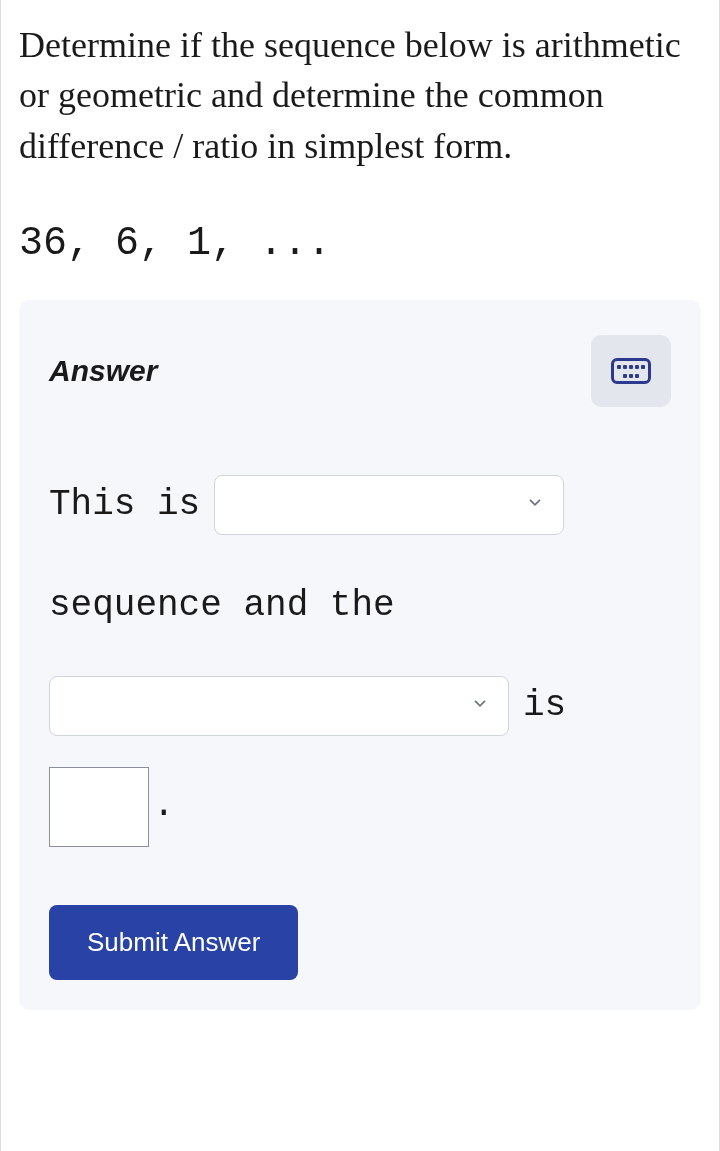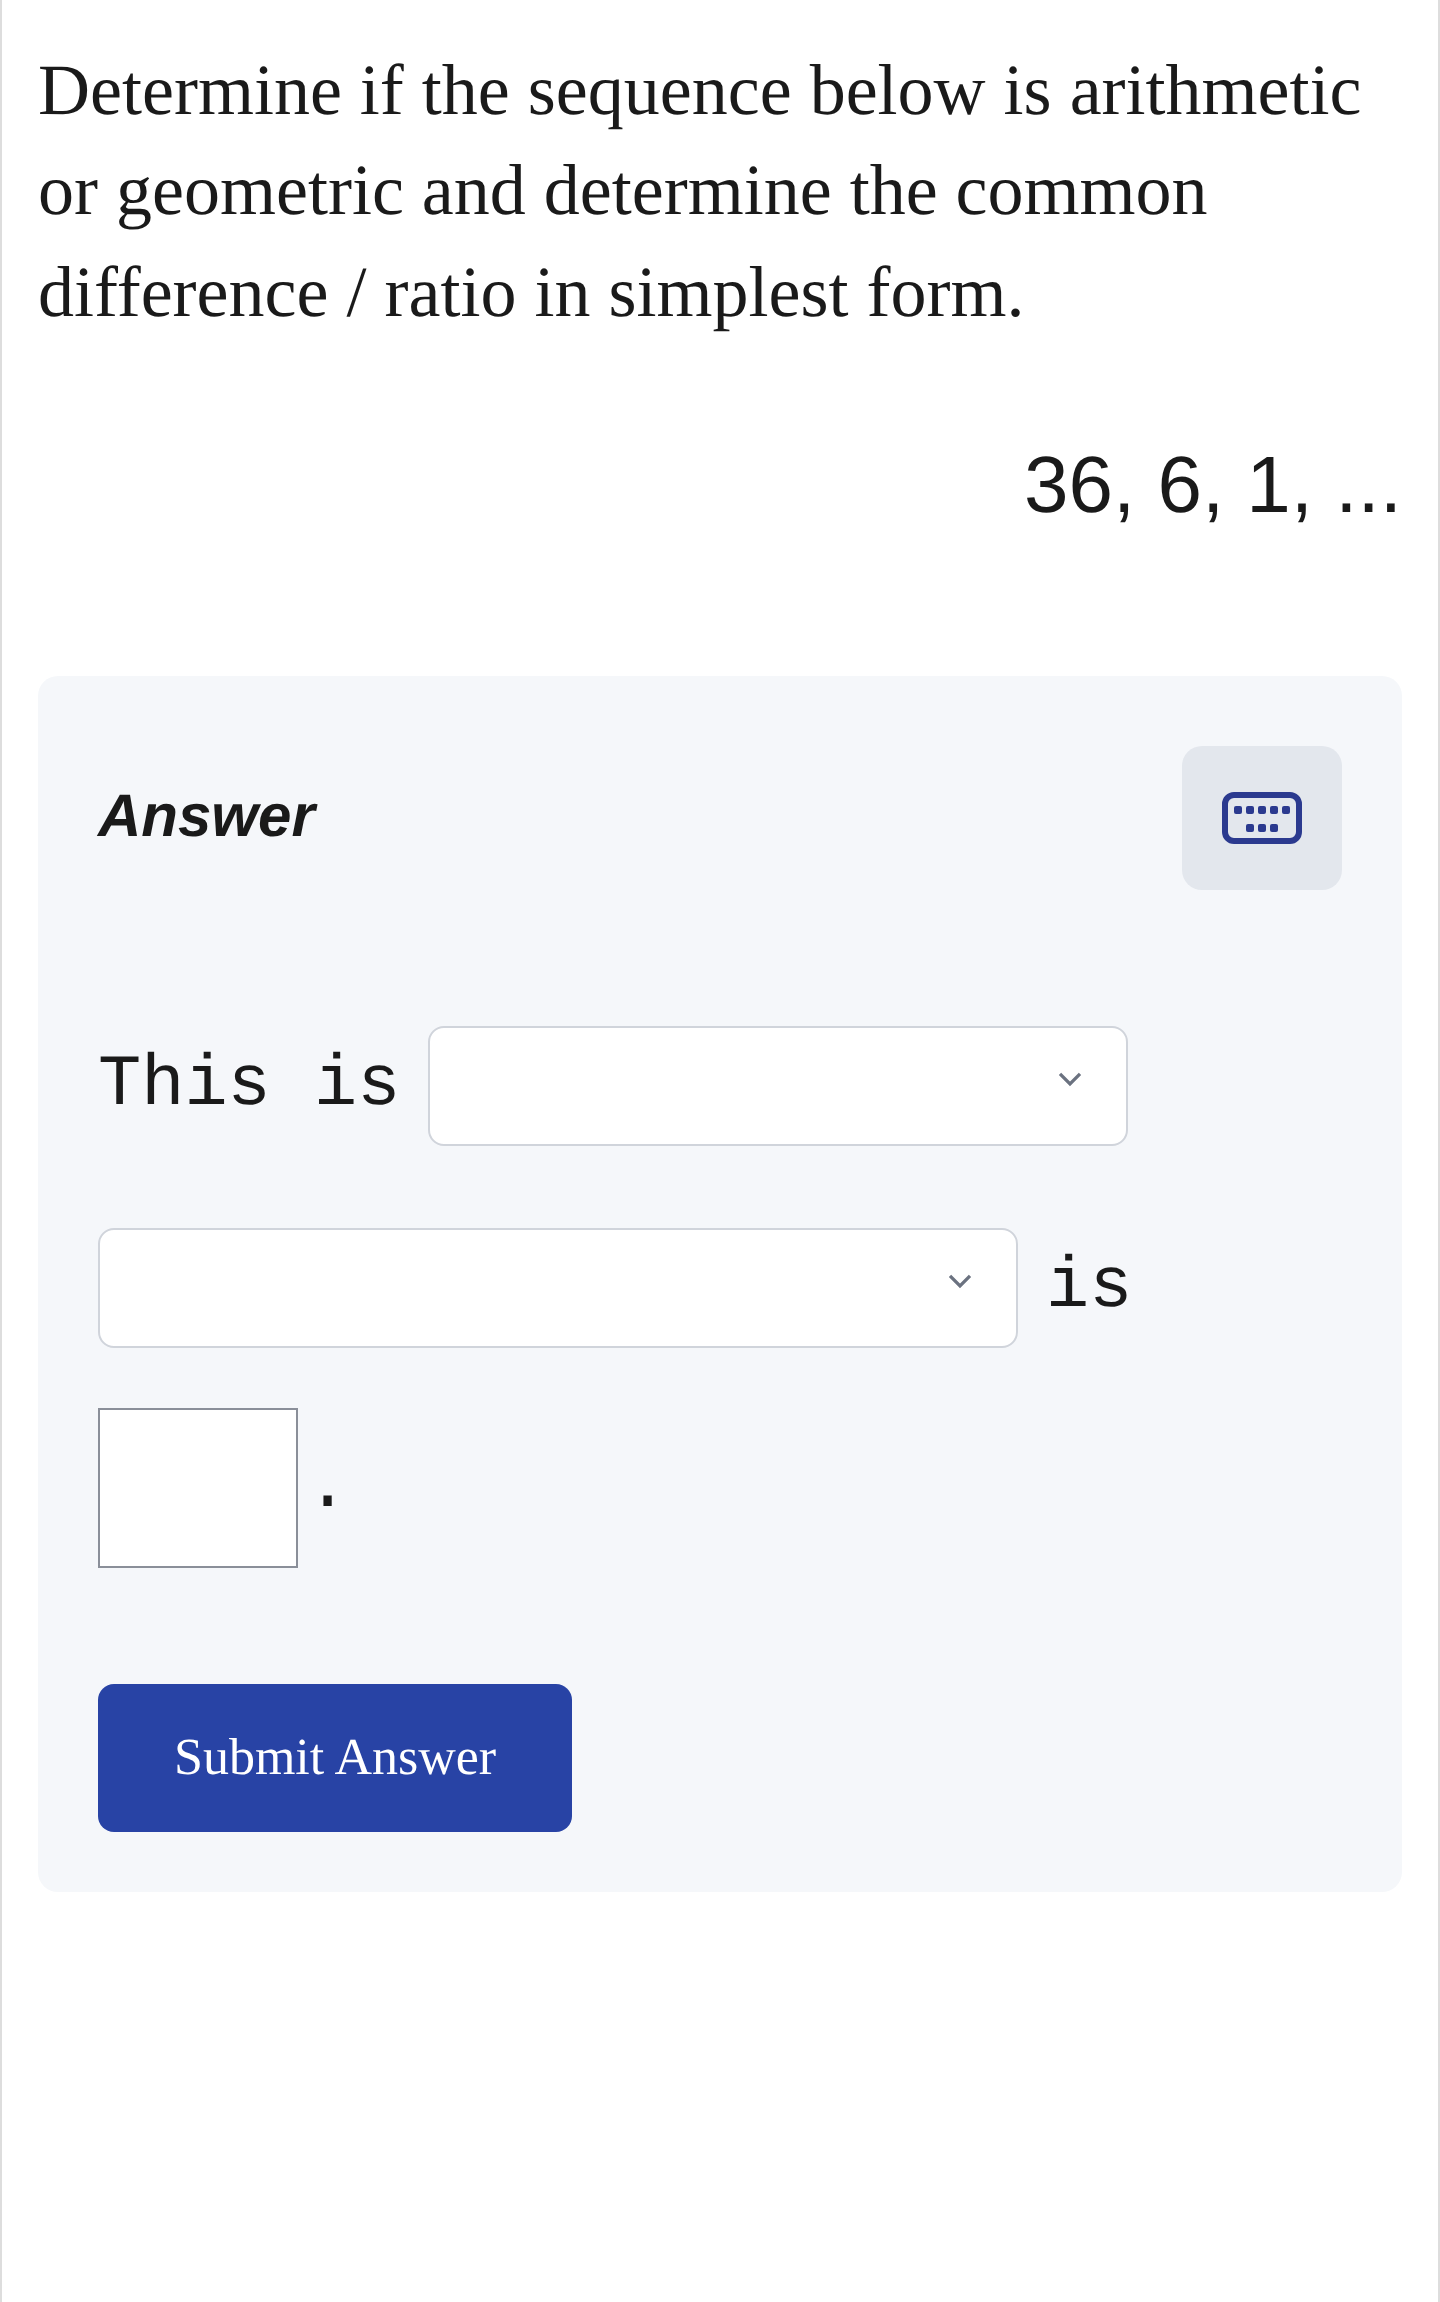--- a/index.html
+++ b/index.html
@@ -20,24 +20,24 @@
       padding: 20px 18px 4px 18px;
       min-height: 1151px;
     }
     .question-text {
       font-size: 36px;
       line-height: 1.4;
       font-weight: 400;
       margin-bottom: 50px;
     }
     .sequence {
-      font-family: Liberation Sans, sans-serif;
+      font-family: Liberation Mono, monospace;
       font-size: 40px;
-      text-align: right;
-      margin-bottom: 72px;
+      text-align: left;
+      margin-bottom: 34px;
     }
     .answer-box {
       background: #f5f7fa;
       border-radius: 10px;
       padding: 35px 30px 30px 30px;
     }
     .answer-header {
       display: flex;
       justify-content: space-between;
       align-items: center;
@@ -132,21 +132,21 @@
       font-family: inherit;
       text-align: center;
     }
     .submit-button {
       background: #2843a5;
       color: #fff;
       border: none;
       border-radius: 8px;
       padding: 22px 38px;
       font-size: 26px;
-      font-family: Liberation Serif, serif;
+      font-family: Liberation Sans, sans-serif;
       cursor: pointer;
       margin-top: 55px;
     }
     .text-part {
       display: inline;
     }
     .period {
       margin-left: -10px;
     }
   </style>
@@ -178,20 +178,21 @@
     <div class="sentence">
       <span class="text-part">This is</span>
       <div class="dropdown dropdown-1">
         <span></span>
         <span class="chevron">
           <svg viewBox="0 0 24 24">
               <polyline points="6 9 12 15 18 9"></polyline>
             </svg>
         </span>
       </div>
+      <span class="text-part">sequence and the</span>
       <div class="dropdown dropdown-2">
         <span></span>
         <span class="chevron">
           <svg viewBox="0 0 24 24">
               <polyline points="6 9 12 15 18 9"></polyline>
             </svg>
         </span>
       </div>
       <span class="text-part">is</span>
       <input type="text" class="input-box" value="" style="">

